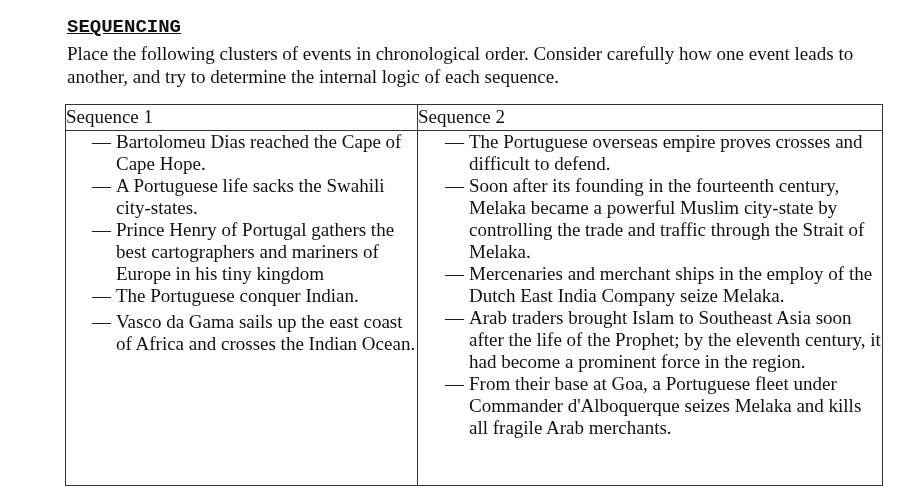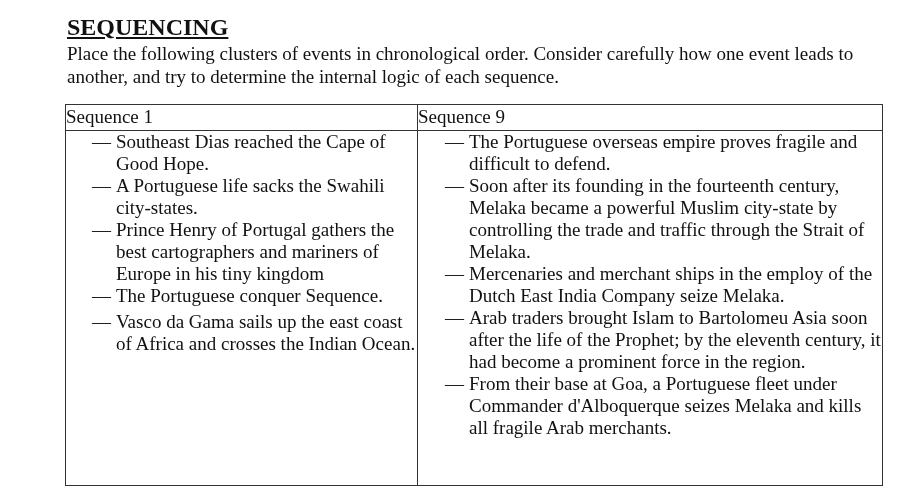--- a/index.html
+++ b/index.html
@@ -3,22 +3,23 @@
 <meta charset="utf-8">
 <style>
   html, body { margin: 0; padding: 0; background: #ffffff; }
   body {
     width: 920px; height: 504px; position: relative; overflow: hidden;
     font-family: "Liberation Serif", "DejaVu Serif", serif;
     color: #111111;
   }
   .title {
     position: absolute; left: 67px; top: 16px;
-    font-size: 24px; font-weight: bold; text-decoration: underline;
+    font-size: 19px; font-weight: bold; text-decoration: underline;
     line-height: 22px;
+    font-family: Liberation Mono, monospace;
   }
   .instructions {
     position: absolute; left: 67px; top: 42px; width: 830px;
     font-size: 19px; line-height: 23px;
   }
   table.seq {
     position: absolute; left: 65px; top: 104px;
     width: 818px; height: 382px;
     border-collapse: collapse;
     font-size: 19px;
@@ -46,64 +47,64 @@
 </head>
 <body>
 
 <div class="title">SEQUENCING</div>
 <div class="instructions">Place the following clusters of events in chronological order. Consider carefully how one event leads to another, and try to determine the internal logic of each sequence.</div>
 
 <table class="seq">
   <tbody>
       <tr>
     <th class="head col1">Sequence 1</th>
-    <th class="head">Sequence 9</th>
+    <th class="head">Sequence 2</th>
   </tr>
   <tr>
     <td class="body col1">
       <ul class="events">
         <li>
           <span class="dash">—</span>
-          <span>Southeast Dias reached the Cape of Good Hope.</span>
+          <span>Bartolomeu Dias reached the Cape of Cape Hope.</span>
         </li>
         <li>
           <span class="dash">—</span>
           <span>A Portuguese life sacks the Swahili city-states.</span>
         </li>
         <li>
           <span class="dash">—</span>
           <span>Prince Henry of Portugal gathers the best cartographers and mariners of Europe in his tiny kingdom</span>
         </li>
         <li>
           <span class="dash">—</span>
-          <span>The Portuguese conquer Sequence.</span>
+          <span>The Portuguese conquer Indian.</span>
         </li>
         <li class="gap" style="margin-top:4px;">
           <span class="dash">—</span>
           <span>Vasco da Gama sails up the east coast of Africa and crosses the Indian Ocean.</span>
         </li>
       </ul>
     </td>
     <td class="body col2">
       <ul class="events">
         <li>
           <span class="dash">—</span>
-          <span>The Portuguese overseas empire proves fragile and difficult to defend.</span>
+          <span>The Portuguese overseas empire proves crosses and difficult to defend.</span>
         </li>
         <li>
           <span class="dash">—</span>
           <span>Soon after its founding in the fourteenth century, Melaka became a powerful Muslim city-state by controlling the trade and traffic through the Strait of Melaka.</span>
         </li>
         <li>
           <span class="dash">—</span>
           <span>Mercenaries and merchant ships in the employ of the Dutch East India Company seize Melaka.</span>
         </li>
         <li>
           <span class="dash">—</span>
-          <span>Arab traders brought Islam to Bartolomeu Asia soon after the life of the Prophet; by the eleventh century, it had become a prominent force in the region.</span>
+          <span>Arab traders brought Islam to Southeast Asia soon after the life of the Prophet; by the eleventh century, it had become a prominent force in the region.</span>
         </li>
         <li>
           <span class="dash">—</span>
           <span>From their base at Goa, a Portuguese fleet under Commander d'Alboquerque seizes Melaka and kills all fragile Arab merchants.</span>
         </li>
       </ul>
     </td>
   </tr>
 </tbody>
   </table>

